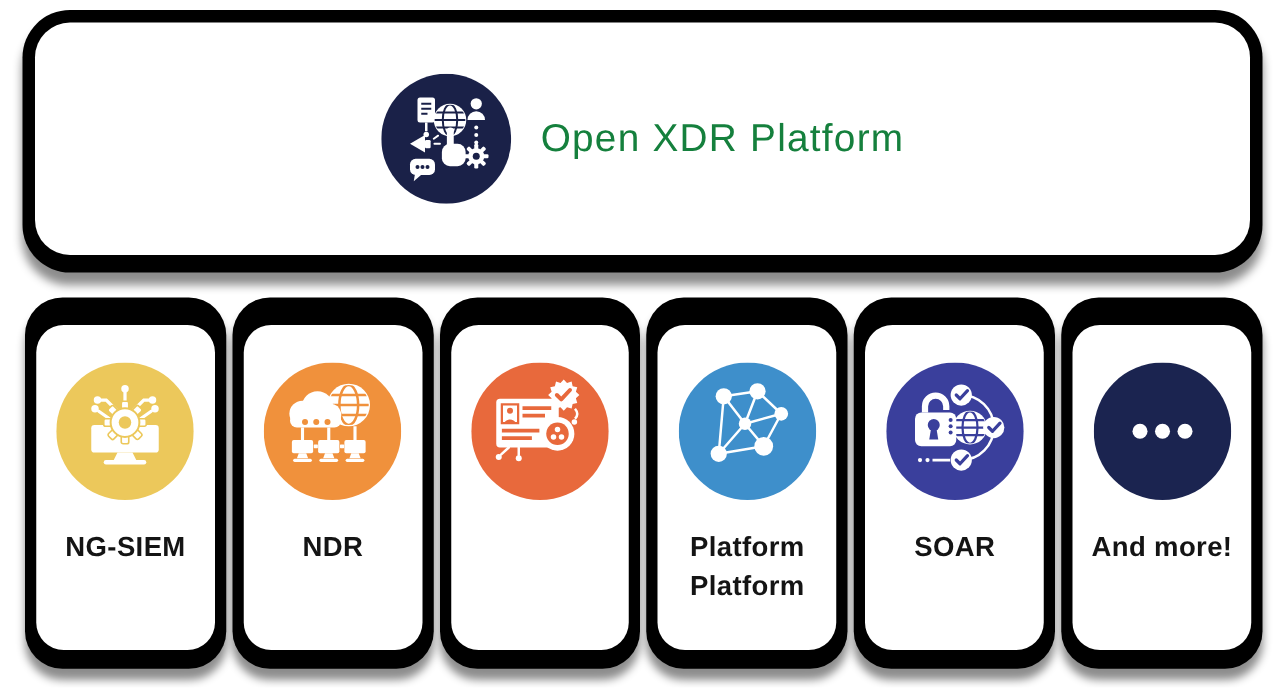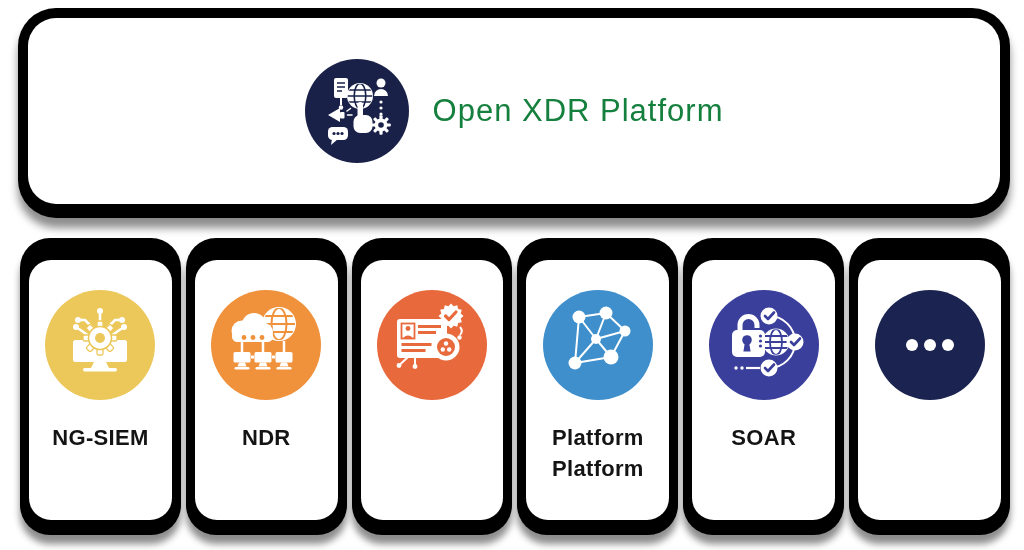--- a/index.html
+++ b/index.html
@@ -285,17 +285,20 @@
     </div>
 
     <div class="card">
       <div class="inner">
         <svg class="icon-circle" viewBox="0 0 110 110" color="#1B2450">
           <circle cx="55" cy="55" r="55" fill="currentColor"></circle>
           <circle cx="37" cy="55" r="6" fill="#fff"></circle>
           <circle cx="55" cy="55" r="6" fill="#fff"></circle>
           <circle cx="73" cy="55" r="6" fill="#fff"></circle>
         </svg>
+        <div class="card-label">
+          <span>And more!</span>
+        </div>
       </div>
     </div>
 
   </div>
 </div>
 
 </body></html>

